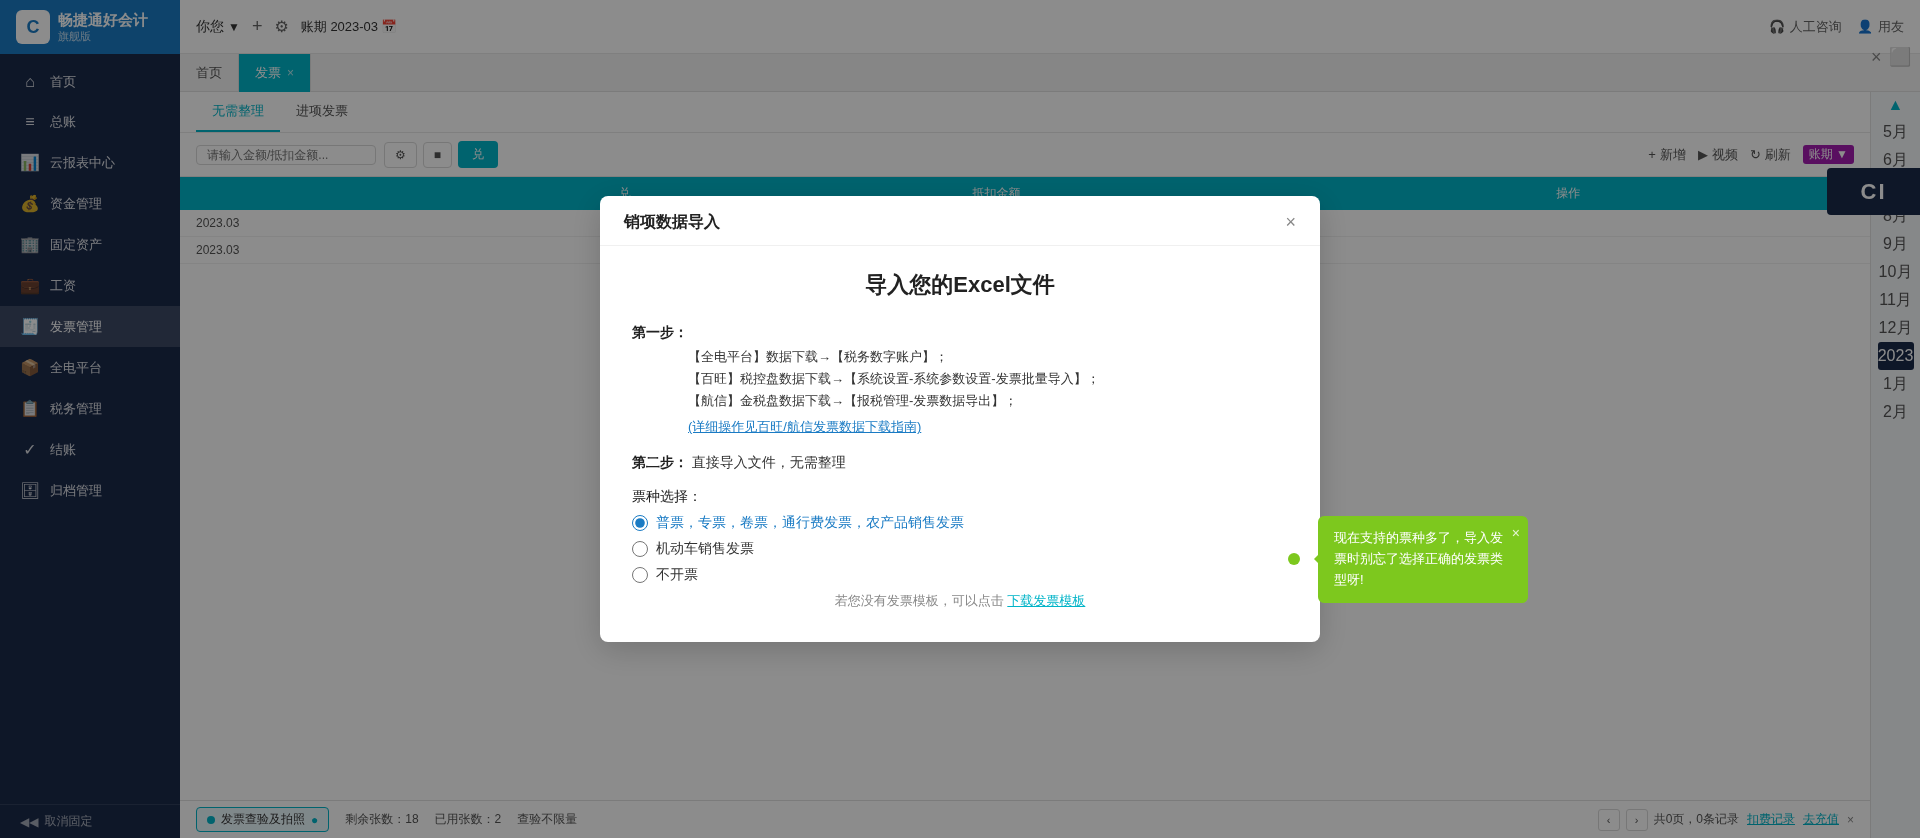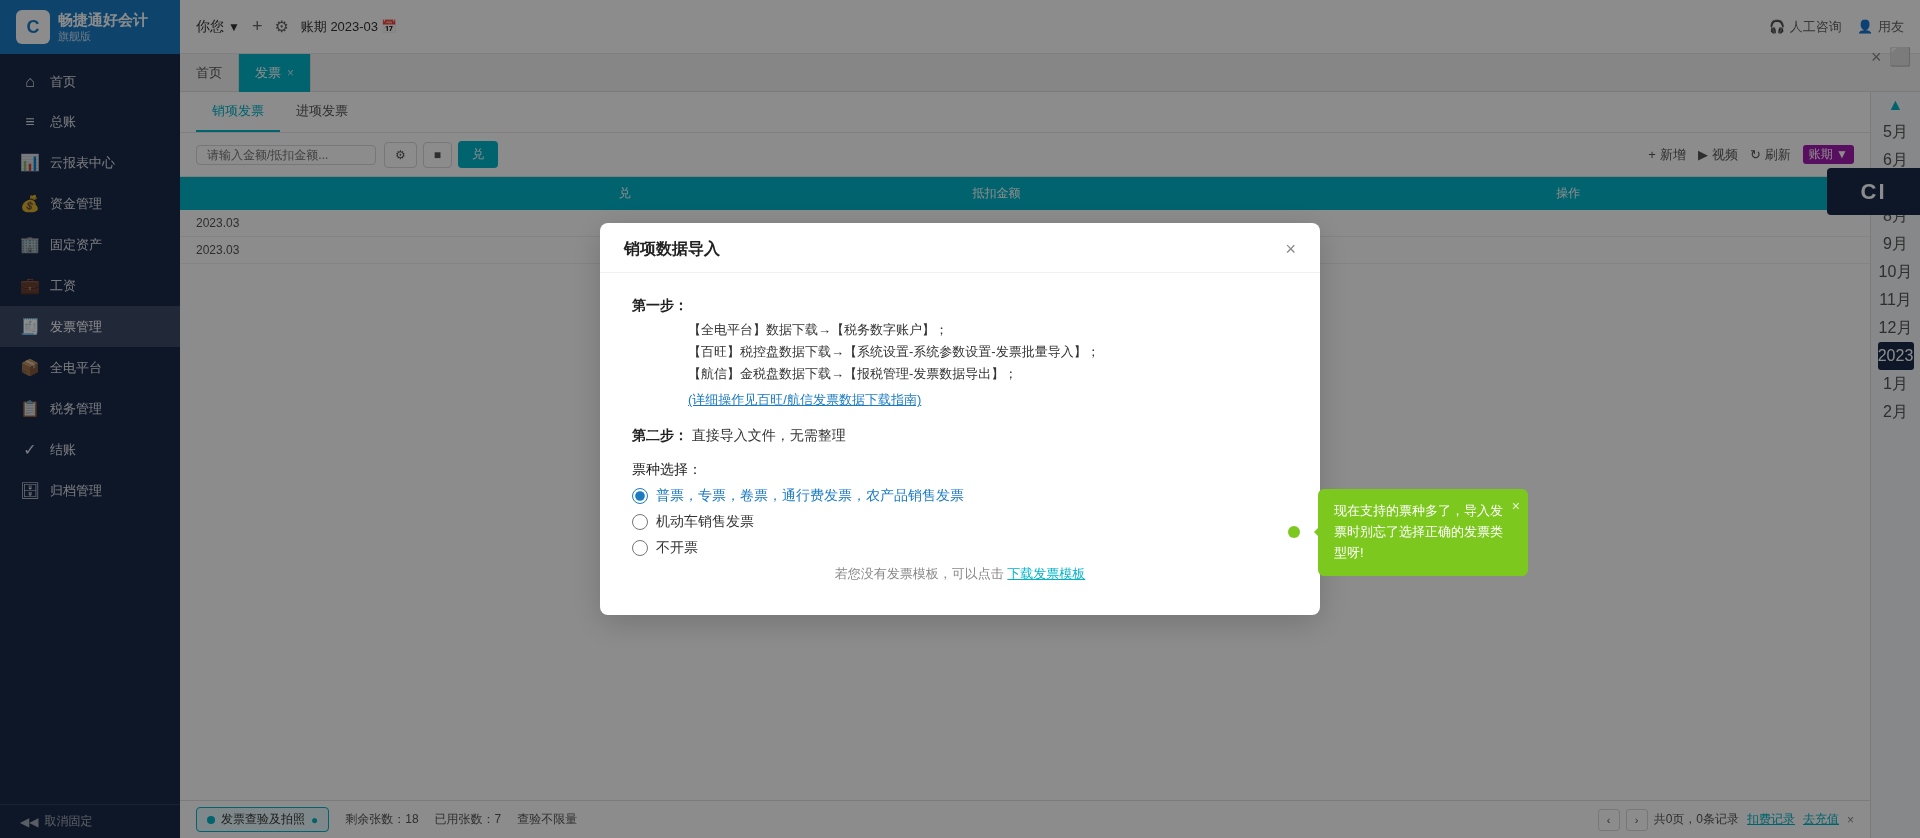--- a/index.html
+++ b/index.html
@@ -456,21 +456,21 @@
       <span>发票</span>
       <span class="tab-close">×</span>
     </div>
   </div>
 
   <div class="content">
     <div class="left-panel">
 
       <div class="invoice-tabs">
         <div class="invoice-tab active">
-          <span>销项发票</span>
+          <span>无需整理</span>
         </div>
         <div class="invoice-tab">
           <span>进项发票</span>
         </div>
       </div>
 
       <div class="invoice-toolbar">
         <input class="invoice-search" type="text" placeholder="请输入金额/抵扣金额..." style="">
         <div style="display:flex;gap:6px;align-items:center;">
           <button class="toolbar-icon-btn">⚙</button>
@@ -507,21 +507,21 @@
 
       <div style="flex:1;"></div>
 
       <div class="status-bar">
         <div class="status-invoice-check">
           <span class="status-dot"></span>
           <span>发票查验及拍照</span>
           <span style="color:#00b4c8;">●</span>
         </div>
         <span>剩余张数：18</span>
-        <span>已用张数：7</span>
+        <span>已用张数：2</span>
         <span>查验不限量</span>
         <div class="status-bar-right">
           <div class="pagination">
             <span class="page-btn">‹</span>
             <span class="page-btn">›</span>
             <span>共0页，0条记录</span>
           </div>
           <span class="link">扣费记录</span>
           <span class="link">去充值</span>
           <span style="color:#888;cursor:pointer;">×</span>
@@ -555,20 +555,21 @@
   </div>
 </div>
 
 <div class="modal-overlay">
   <div class="modal">
     <div class="modal-header">
       <span class="modal-title">销项数据导入</span>
       <span class="modal-close">×</span>
     </div>
     <div class="modal-body">
+      <div class="modal-import-title">导入您的Excel文件</div>
 
       <div class="step-section">
         <span class="step-label">第一步：</span>
         <div class="step-indent">
           <div>【全电平台】数据下载→【税务数字账户】；</div>
           <div>【百旺】税控盘数据下载→【系统设置-系统参数设置-发票批量导入】；</div>
           <div>【航信】金税盘数据下载→【报税管理-发票数据导出】；</div>
           <div style="margin-top:4px;">
             <span class="step-link">(详细操作见百旺/航信发票数据下载指南)</span>
           </div>

